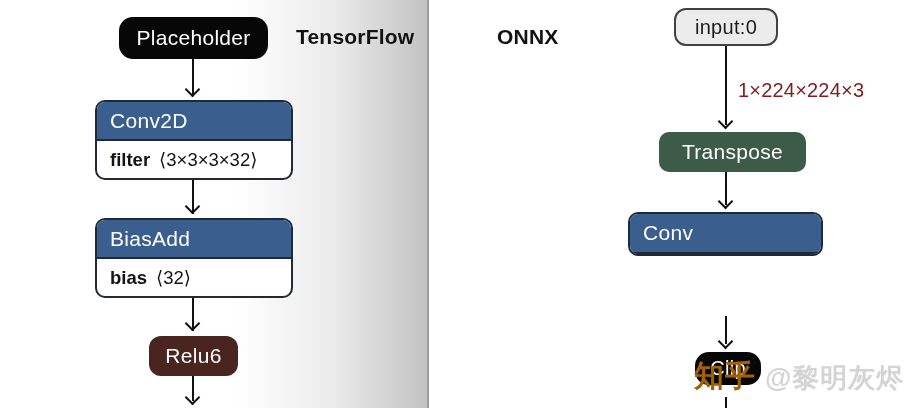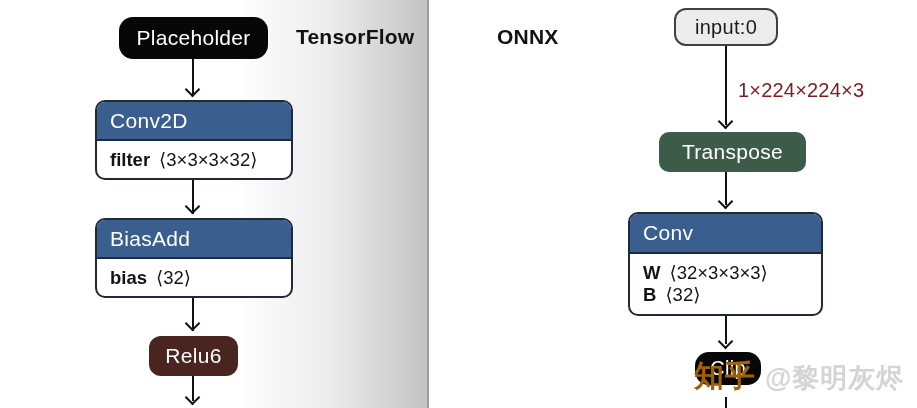--- a/index.html
+++ b/index.html
@@ -130,28 +130,20 @@
     <span>Transpose</span>
   </div>
 
   <div class="vline" style="left:725px;top:172px;height:33px;"></div>
   <div class="chev" style="left:720px;top:196px;"></div>
 
   <div class="tnode" style="left:628px;top:212px;width:191px;">
     <div class="tnode-header" style="height:38px;">
       <span>Conv</span>
     </div>
-    <div class="tnode-body" style="height:60px;display:flex;flex-direction:column;justify-content:center;">
-      <div class="attr-line">
-        <span class="attr-key">W</span><span class="attr-val">⟨32×3×3×3⟩</span>
-      </div>
-      <div class="attr-line">
-        <span class="attr-key">B</span><span class="attr-val">⟨32⟩</span>
-      </div>
-    </div>
   </div>
 
   <div class="vline" style="left:725px;top:316px;height:28px;"></div>
   <div class="chev" style="left:720px;top:336px;"></div>
 
   <div class="pill black" style="left:695px;top:352px;width:66px;height:33px;font-size:20px;">
     <span>Clip</span>
   </div>
 
   <div class="vline" style="left:725px;top:397px;height:11px;"></div>

